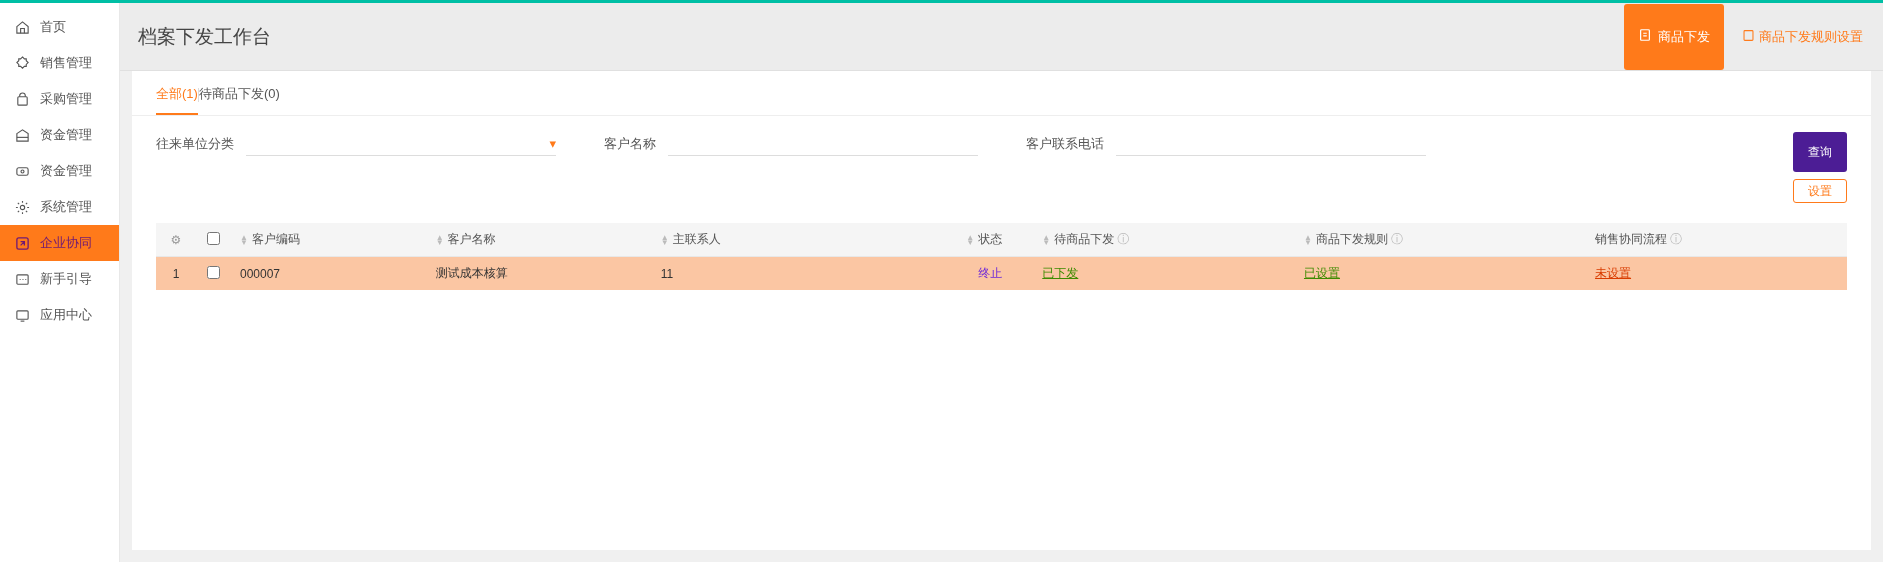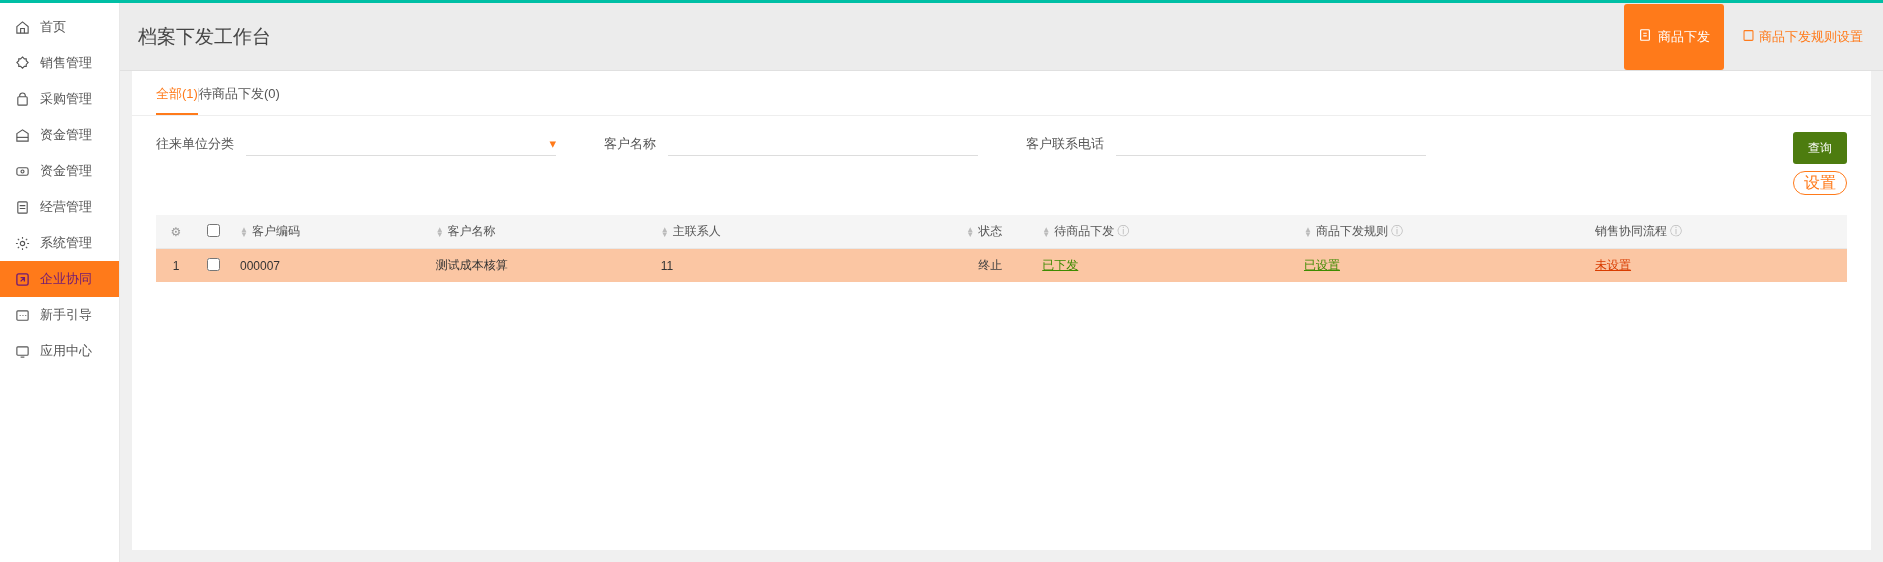--- a/index.html
+++ b/index.html
@@ -33,38 +33,38 @@
 
 .filters { display:flex; align-items:flex-start; padding:16px 24px 20px 24px; gap:44px; }
 .filter-fields { display:flex; flex:1; gap:48px; }
 .filter { display:flex; align-items:center; gap:12px; }
 .filter-label { font-size:13px; color:#555; white-space:nowrap; }
 .filter-input { border:none; border-bottom:1px solid #ddd; height:24px; font-size:13px; outline:none; background:transparent; }
 .filter-select { width:310px; position:relative; }
 .filter-select .chev { position:absolute; right:0; top:4px; color:#ff7a1a; font-size:13px; }
 .filter-text { width:310px; }
 .filter-actions { display:flex; flex-direction:column; gap:7px; }
-.btn-search { background:#4d7c0f; color:#fff; border:none; border-radius:3px; width:54px; height:32px; font-size:12px; cursor:pointer; }
-.btn-reset { background:#fff; color:#ff7a1a; border:1px solid #ff7a1a; border-radius:12px; width:54px; height:24px; font-size:16px; cursor:pointer; }
+.btn-search { background:#4c1d95; color:#fff; border:none; border-radius:3px; width:54px; height:40px; font-size:12px; cursor:pointer; }
+.btn-reset { background:#fff; color:#ff7a1a; border:1px solid #ff7a1a; border-radius:3px; width:54px; height:24px; font-size:12px; cursor:pointer; }
 
 
 .table-wrap { padding:0 24px; }
 table { width:100%; border-collapse:collapse; font-size:12px; }
 thead { background:#f5f5f5; }
 th { text-align:left; padding:8px 10px; color:#555; font-weight:400; border-bottom:1px solid #e8e8e8; }
 th .sort { color:#bbb; margin-right:4px; display:inline-flex; flex-direction:column; line-height:5px; font-size:8px; vertical-align:middle; }
 th .help { color:#bbb; margin-left:3px; }
 td { padding:8px 10px; }
 tbody tr { background:#fbc6a3; }
 .gear-col { width:40px; text-align:center; }
 .idx-col { width:40px; text-align:center; }
 .chk-col { width:34px; text-align:center; }
 .link-green { color:#3d8b00; text-decoration:underline; cursor:pointer; }
 .link-red { color:#d93c00; text-decoration:underline; cursor:pointer; }
-.status-red { color:#404040; }
+.status-red { color:#6d28d9; }
 input[type=checkbox] { width:13px; height:13px; cursor:pointer; }
 </style>
 </head>
 <body>
 
 <div class="top-bar"></div>
 
 <div class="app">
 
   <div class="sidebar">
@@ -104,29 +104,20 @@
       <span>资金管理</span>
     </div>
     <div class="sidebar-item">
       <span class="icon">
           <svg viewBox="0 0 16 16" fill="none" stroke="currentColor" stroke-width="1.2">
             <rect x="2" y="4" width="12" height="8" rx="2"></rect>
             <circle cx="8" cy="8" r="1.6"></circle>
           </svg>
         </span>
       <span>资金管理</span>
-    </div>
-    <div class="sidebar-item">
-      <span class="icon">
-          <svg viewBox="0 0 16 16" fill="none" stroke="currentColor" stroke-width="1.2">
-            <rect x="3" y="2" width="10" height="12" rx="1"></rect>
-            <path d="M5 6h6M5 9h6"></path>
-          </svg>
-        </span>
-      <span>经营管理</span>
     </div>
     <div class="sidebar-item">
       <span class="icon">
           <svg viewBox="0 0 16 16" fill="none" stroke="currentColor" stroke-width="1.2">
             <circle cx="8" cy="8" r="2.3"></circle>
             <path d="M8 1v2M8 13v2M1 8h2M13 8h2M3 3l1.4 1.4M11.6 11.6L13 13M3 13l1.4-1.4M11.6 4.4L13 3"></path>
           </svg>
         </span>
       <span>系统管理</span>
     </div>

